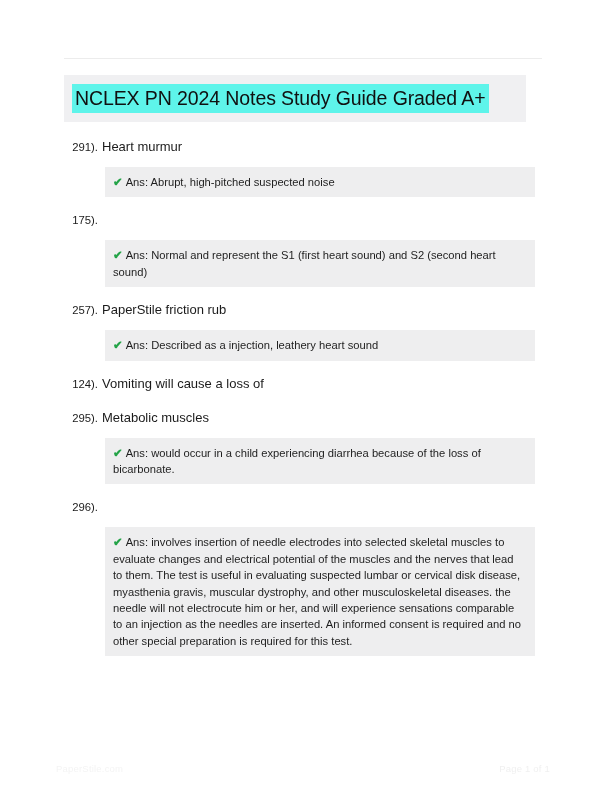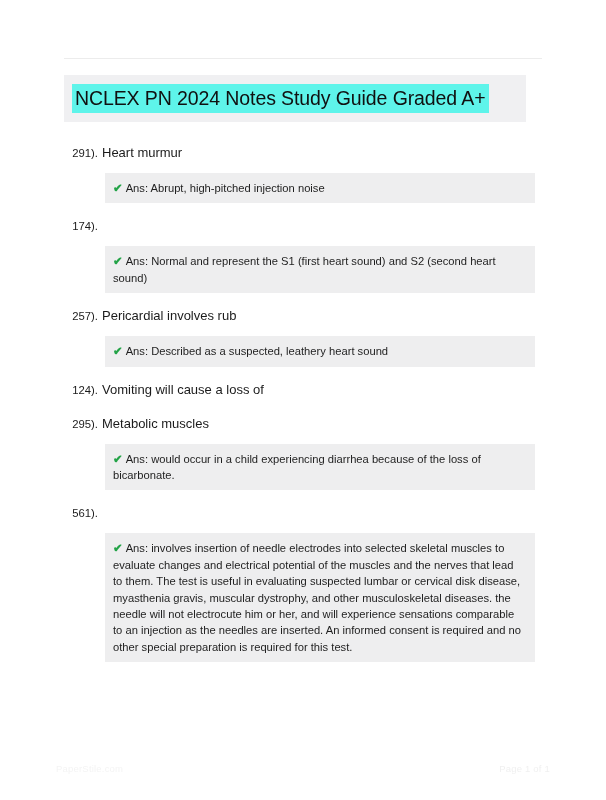--- a/index.html
+++ b/index.html
@@ -52,21 +52,21 @@
     line-height: 26px;
     letter-spacing: -0.1px;
     padding: 1px 3px 2px 3px;
     white-space: nowrap;
   }
 
   
   .qa-list {
     position: absolute;
     left: 0;
-    top: 144px;
+    top: 138px;
     width: 502px;
   }
 
   .qa-item {
     position: relative;
     margin-bottom: 14px;
   }
 
   .q-row {
     position: relative;
@@ -155,58 +155,58 @@
     <span class="title-text">NCLEX PN 2024 Notes Study Guide Graded A+</span>
   </div>
 
   <div class="qa-list">
       <div class="qa-item">
         <div class="q-row">
           <span class="q-number">291).</span>
           <span class="q-text">Heart murmur</span>
         </div>
         <div class="a-box">
-          <p class="a-text"><span class="check-icon">✔</span><span>Ans: Abrupt, high-pitched injection noise</span></p>
-        </div>
-      </div>
-      <div class="qa-item">
-        <div class="q-row">
-          <span class="q-number">174).</span>
+          <p class="a-text"><span class="check-icon">✔</span><span>Ans: Abrupt, high-pitched suspected noise</span></p>
+        </div>
+      </div>
+      <div class="qa-item">
+        <div class="q-row">
+          <span class="q-number">175).</span>
         </div>
         <div class="a-box">
           <p class="a-text"><span class="check-icon">✔</span><span>Ans: Normal and represent the S1 (first heart sound) and S2 (second heart sound)</span></p>
         </div>
       </div>
       <div class="qa-item">
         <div class="q-row">
           <span class="q-number">257).</span>
-          <span class="q-text">Pericardial involves rub</span>
-        </div>
-        <div class="a-box">
-          <p class="a-text"><span class="check-icon">✔</span><span>Ans: Described as a suspected, leathery heart sound</span></p>
+          <span class="q-text">PaperStile friction rub</span>
+        </div>
+        <div class="a-box">
+          <p class="a-text"><span class="check-icon">✔</span><span>Ans: Described as a injection, leathery heart sound</span></p>
         </div>
       </div>
       <div class="qa-item">
         <div class="q-row">
           <span class="q-number">124).</span>
           <span class="q-text">Vomiting will cause a loss of</span>
         </div>
       </div>
       <div class="qa-item">
         <div class="q-row">
           <span class="q-number">295).</span>
           <span class="q-text">Metabolic muscles</span>
         </div>
         <div class="a-box">
           <p class="a-text"><span class="check-icon">✔</span><span>Ans: would occur in a child experiencing diarrhea because of the loss of bicarbonate.</span></p>
         </div>
       </div>
       <div class="qa-item">
         <div class="q-row">
-          <span class="q-number">561).</span>
+          <span class="q-number">296).</span>
         </div>
         <div class="a-box">
           <p class="a-text"><span class="check-icon">✔</span><span>Ans: involves insertion of needle electrodes into selected skeletal muscles to evaluate changes and electrical potential of the muscles and the nerves that lead to them. The test is useful in evaluating suspected lumbar or cervical disk disease, myasthenia gravis, muscular dystrophy, and other musculoskeletal diseases. the needle will not electrocute him or her, and will experience sensations comparable to an injection as the needles are inserted. An informed consent is required and no other special preparation is required for this test.</span></p>
         </div>
       </div>
     </div>
 
   <div class="footer">
     <span class="footer-watermark">PaperStile.com</span>
     <span class="footer-page">Page 1 of 1</span>

